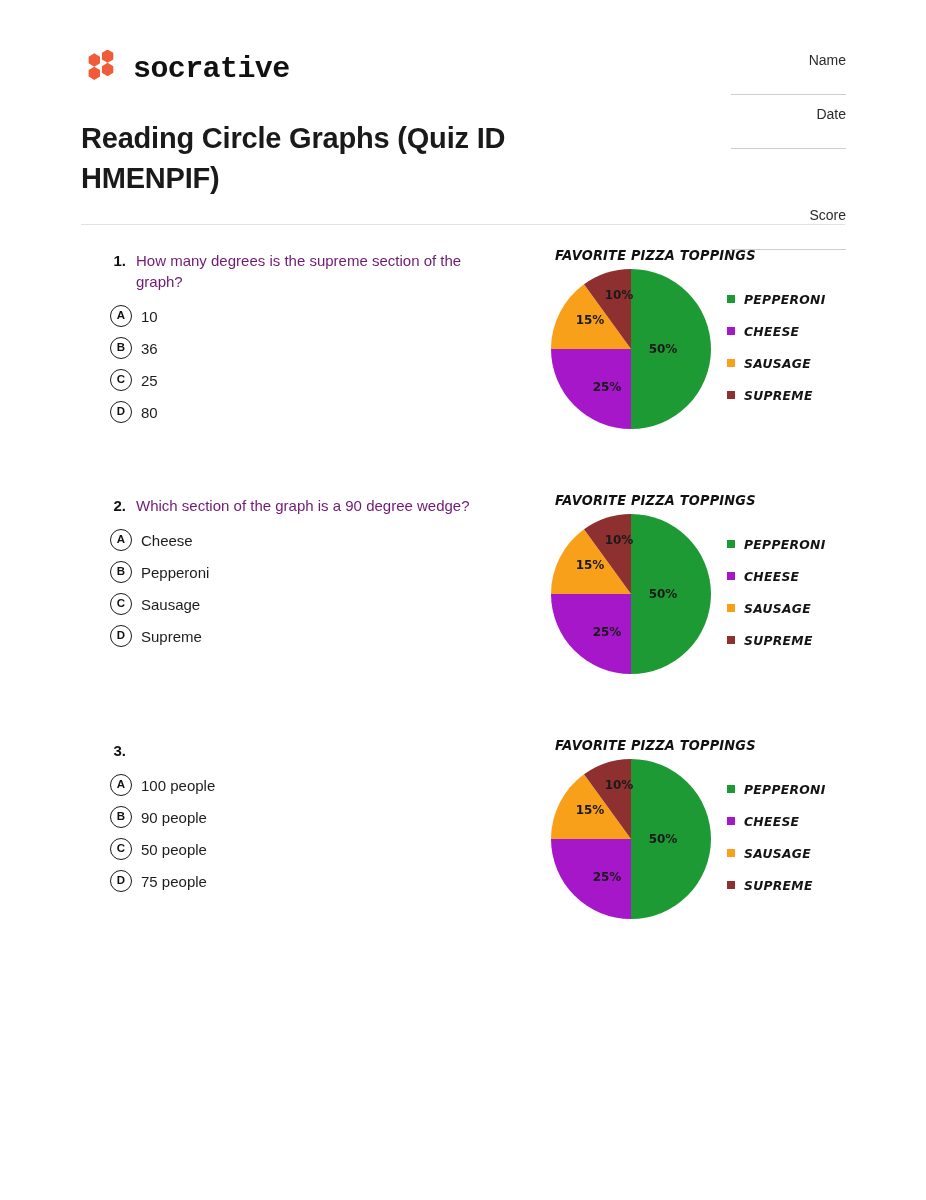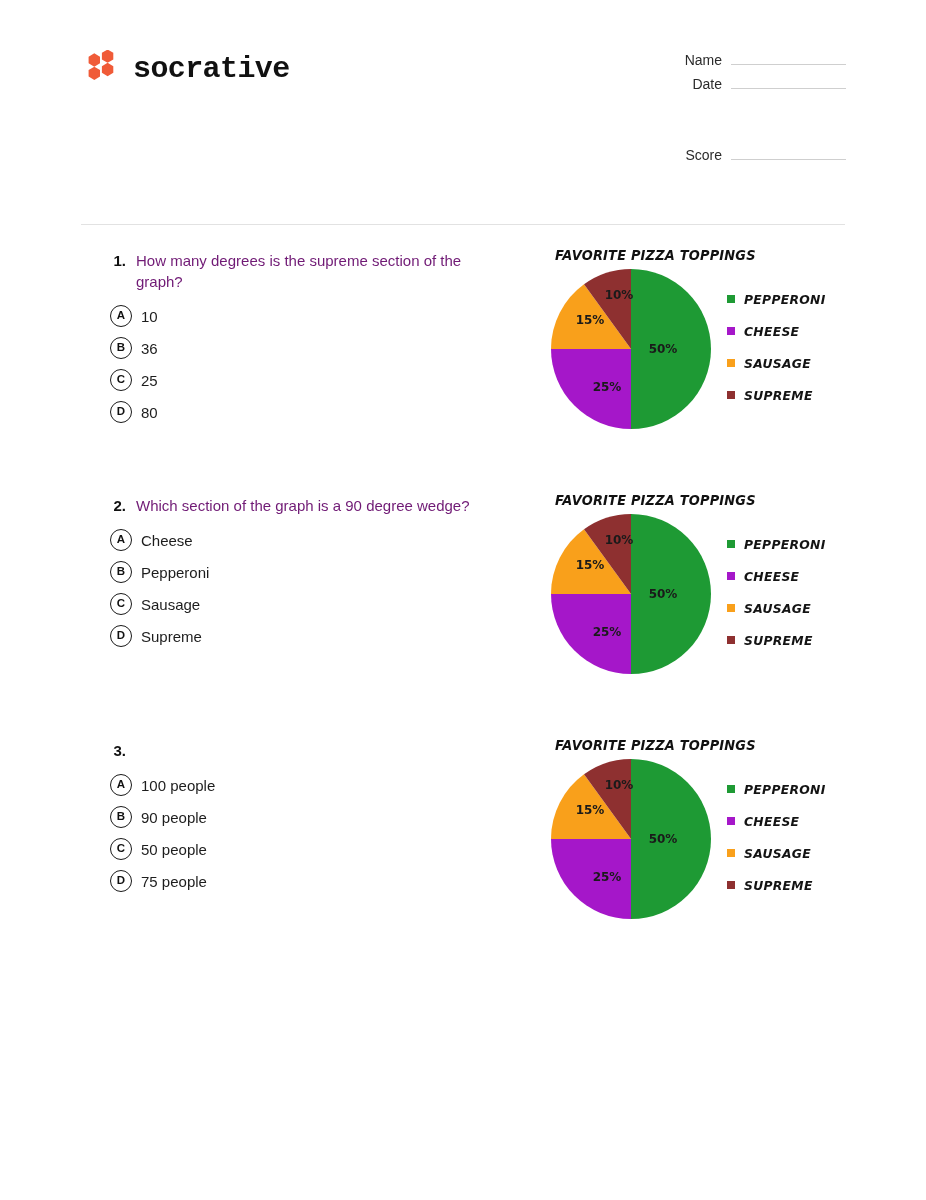--- a/index.html
+++ b/index.html
@@ -49,22 +49,23 @@
   .meta-fields {
     position: absolute;
     right: 80px;
     top: 52px;
     width: 180px;
   }
   .meta-row {
     display: flex;
     align-items: flex-end;
     justify-content: flex-end;
-    gap: 9px;
+    gap: 25px;
     margin-bottom: 7px;
+    flex-direction: column;
   }
   .meta-label {
     font-size: 14px;
     color: #2b2b2b;
     line-height: 17px;
     white-space: nowrap;
   }
   .meta-line {
     width: 115px;
     height: 1px;
@@ -260,20 +261,21 @@
       <div class="meta-row">
         <span class="meta-label">Date</span>
         <span class="meta-line"></span>
       </div>
       <div class="meta-row score">
         <span class="meta-label">Score</span>
         <span class="meta-line"></span>
       </div>
     </div>
 
+    <div class="doc-title">Reading Circle Graphs (Quiz ID HMENPIF)</div>
     <div class="divider"></div>
   </div>
 
   <div class="questions">
 
     <div class="qblock" data-q="0">
       <div class="q-left">
         <div class="q-head">
           <span class="q-num">1.</span>
           <span class="q-text">How many degrees is the supreme section of the graph?</span>

